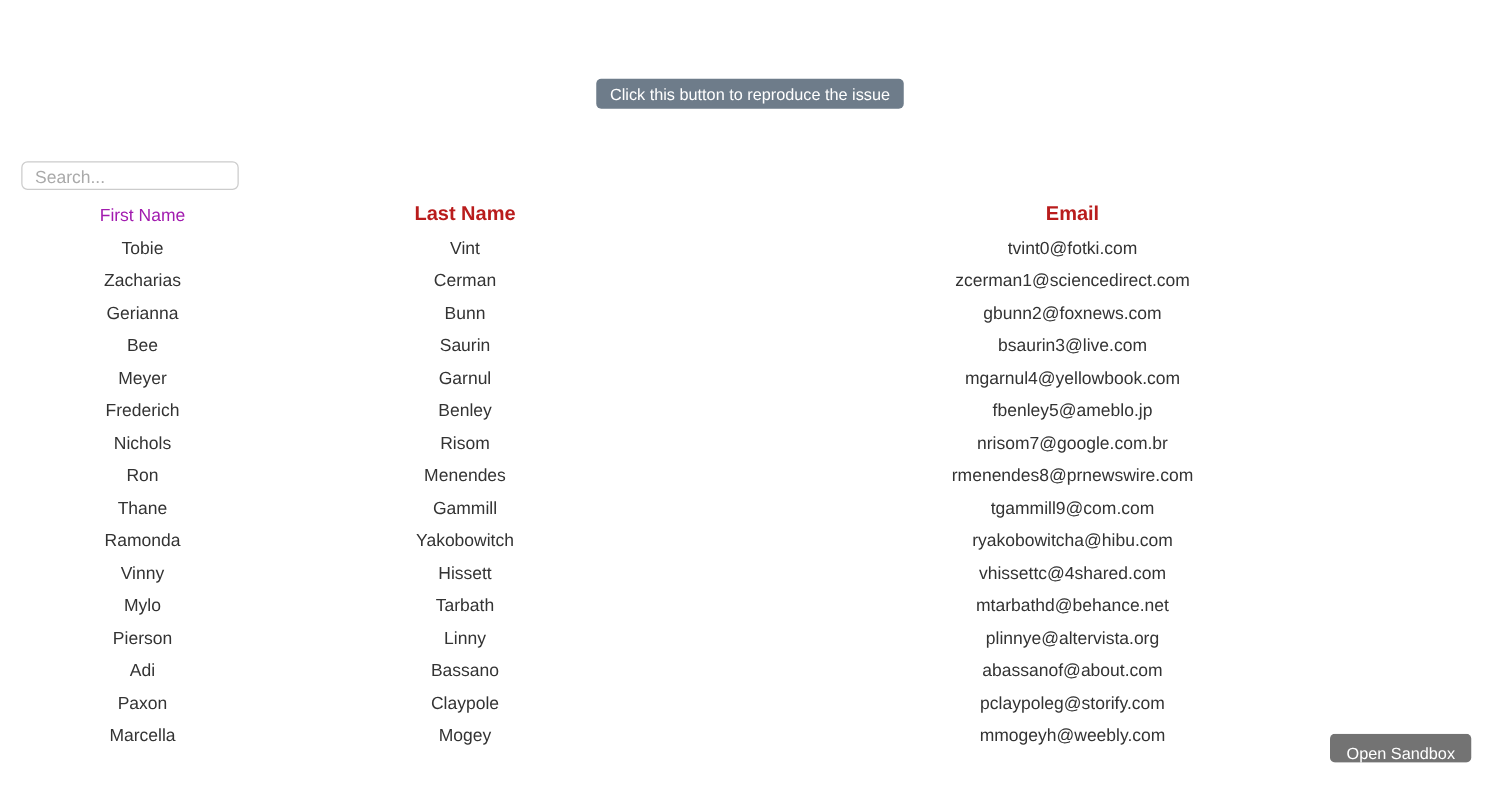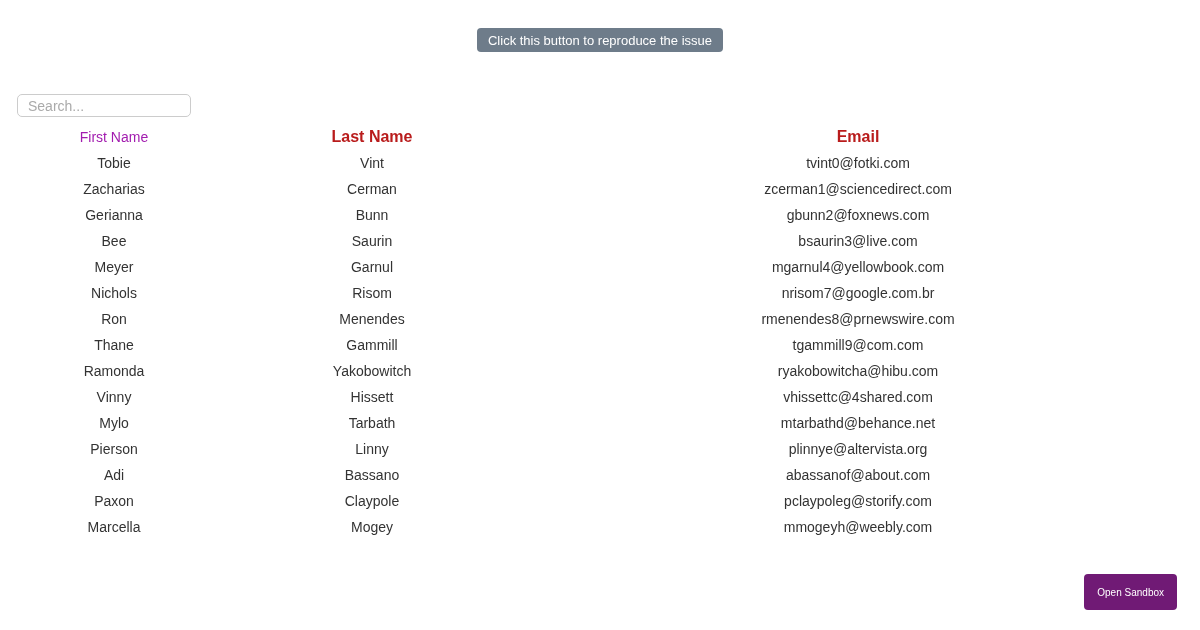--- a/index.html
+++ b/index.html
@@ -7,21 +7,21 @@
     margin: 0;
     padding: 0;
     width: 1200px;
     height: 630px;
     background: #ffffff;
     font-family: "Liberation Sans", sans-serif;
     overflow: hidden;
   }
   .top-bar {
     text-align: center;
-    padding-top: 28px;
+    padding-top: 63px;
   }
   .reproduce-btn {
     background: #6e7c8a;
     color: #ffffff;
     border: none;
     border-radius: 4px;
     font-family: "Liberation Sans", sans-serif;
     font-size: 13px;
     line-height: 1;
     padding: 6px 11px;
@@ -71,28 +71,28 @@
   }
   table.people th.hdr-plain {
     font-weight: normal;
     font-size: 14px;
     color: #a21caf;
   }
   .open-sandbox-btn {
     position: fixed;
     right: 23px;
     bottom: 20px;
-    background: #701a75;
+    background: #737373;
     color: #ffffff;
     border: none;
     border-radius: 4px;
     font-family: "Liberation Sans", sans-serif;
-    font-size: 10px;
+    font-size: 13px;
     padding: 8px 13px;
-    height: 36px;
+    height: 23px;
     cursor: pointer;
   }
 </style>
 </head>
 <body>
 
 <div class="top-bar">
   <button class="reproduce-btn">Click this button to reproduce the issue</button>
 </div>
 
@@ -133,20 +133,25 @@
         <td>Bee</td>
         <td>Saurin</td>
         <td>bsaurin3@live.com</td>
       </tr>
       <tr>
         <td>Meyer</td>
         <td>Garnul</td>
         <td>mgarnul4@yellowbook.com</td>
       </tr>
       <tr>
+        <td>Frederich</td>
+        <td>Benley</td>
+        <td>fbenley5@ameblo.jp</td>
+      </tr>
+      <tr>
         <td>Nichols</td>
         <td>Risom</td>
         <td>nrisom7@google.com.br</td>
       </tr>
       <tr>
         <td>Ron</td>
         <td>Menendes</td>
         <td>rmenendes8@prnewswire.com</td>
       </tr>
       <tr>

